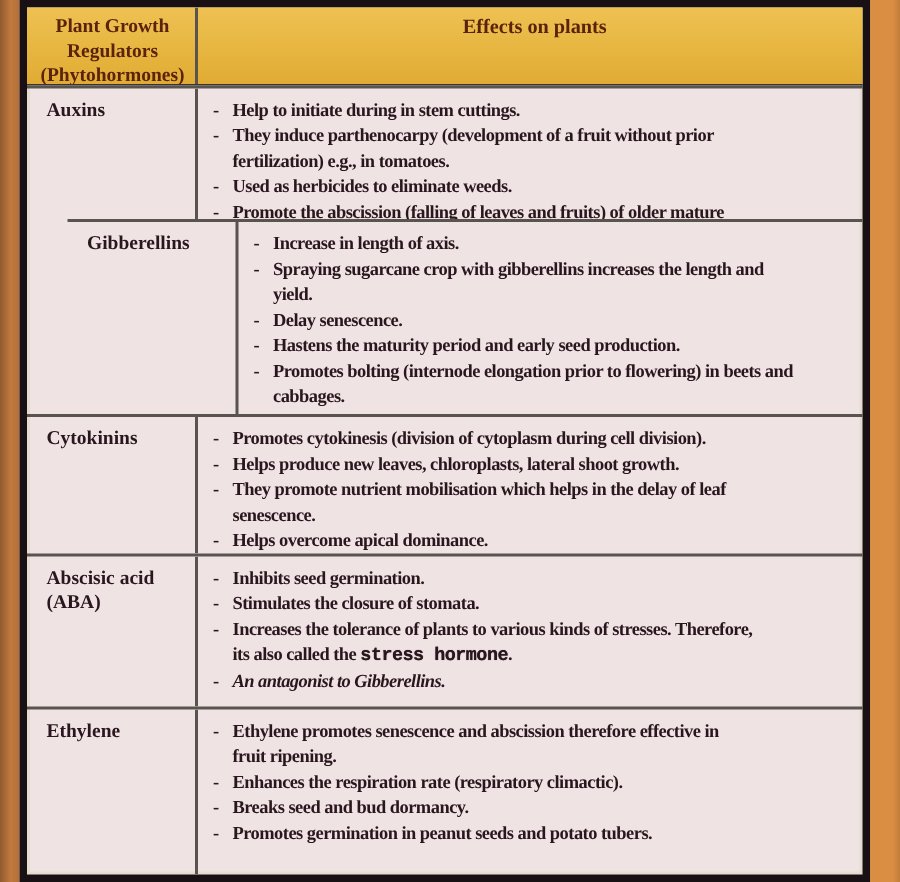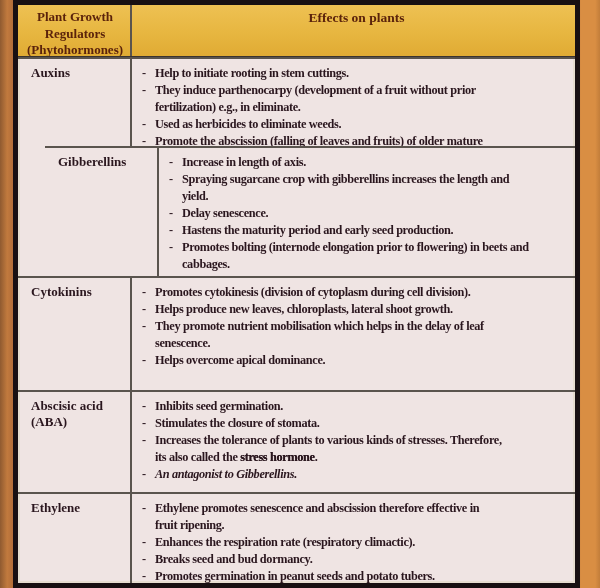--- a/index.html
+++ b/index.html
@@ -56,49 +56,49 @@
   }
   .bullet{
     display:flex;
     font-weight:bold;font-size:12.3px;line-height:17px;
     letter-spacing:-0.35px;
     color:#2a161e;
   }
   .marker{flex:0 0 13px;}
   .btext{white-space:pre-wrap;}
   .italic{font-style:italic;}
-  .strong{font-weight:bold;text-shadow:0 0 0.5px currentColor;}
+  .strong{font-weight:bold;text-shadow:0 0 0.5px currentColor;font-family:Liberation Mono, monospace;}
   .row-auxins{height:89px;}
   .row-gibberellins{height:130px;margin-left:27px;}
-  .row-cytokinins{height:114px;}
+  .row-cytokinins{height:93px;}
   .row-aba{height:102px;}
   .row-ethylene{flex:1;}
 </style>
 </head>
 <body>
 
 <div class="photo">
   <div class="frame">
 
     <div class="row header-row">
       <div class="name-cell">Plant Growth Regulators (Phytohormones)</div>
       <div class="effects-cell">Effects on plants</div>
     </div>
 
     <div class="row row-auxins">
       <div class="name-cell">Auxins</div>
       <div class="effects-cell">
         <div class="bullet">
           <span class="marker">-</span>
-          <span class="btext">Help to initiate rooting in stem cuttings.</span>
+          <span class="btext">Help to initiate during in stem cuttings.</span>
         </div>
         <div class="bullet">
           <span class="marker">-</span>
           <span class="btext">They induce parthenocarpy (development of a fruit without prior
-fertilization) e.g., in eliminate.</span>
+fertilization) e.g., in tomatoes.</span>
         </div>
         <div class="bullet">
           <span class="marker">-</span>
           <span class="btext">Used as herbicides to eliminate weeds.</span>
         </div>
         <div class="bullet">
           <span class="marker">-</span>
           <span class="btext">Promote the abscission (falling of leaves and fruits) of older mature
 leaves and fruits.</span>
         </div>

